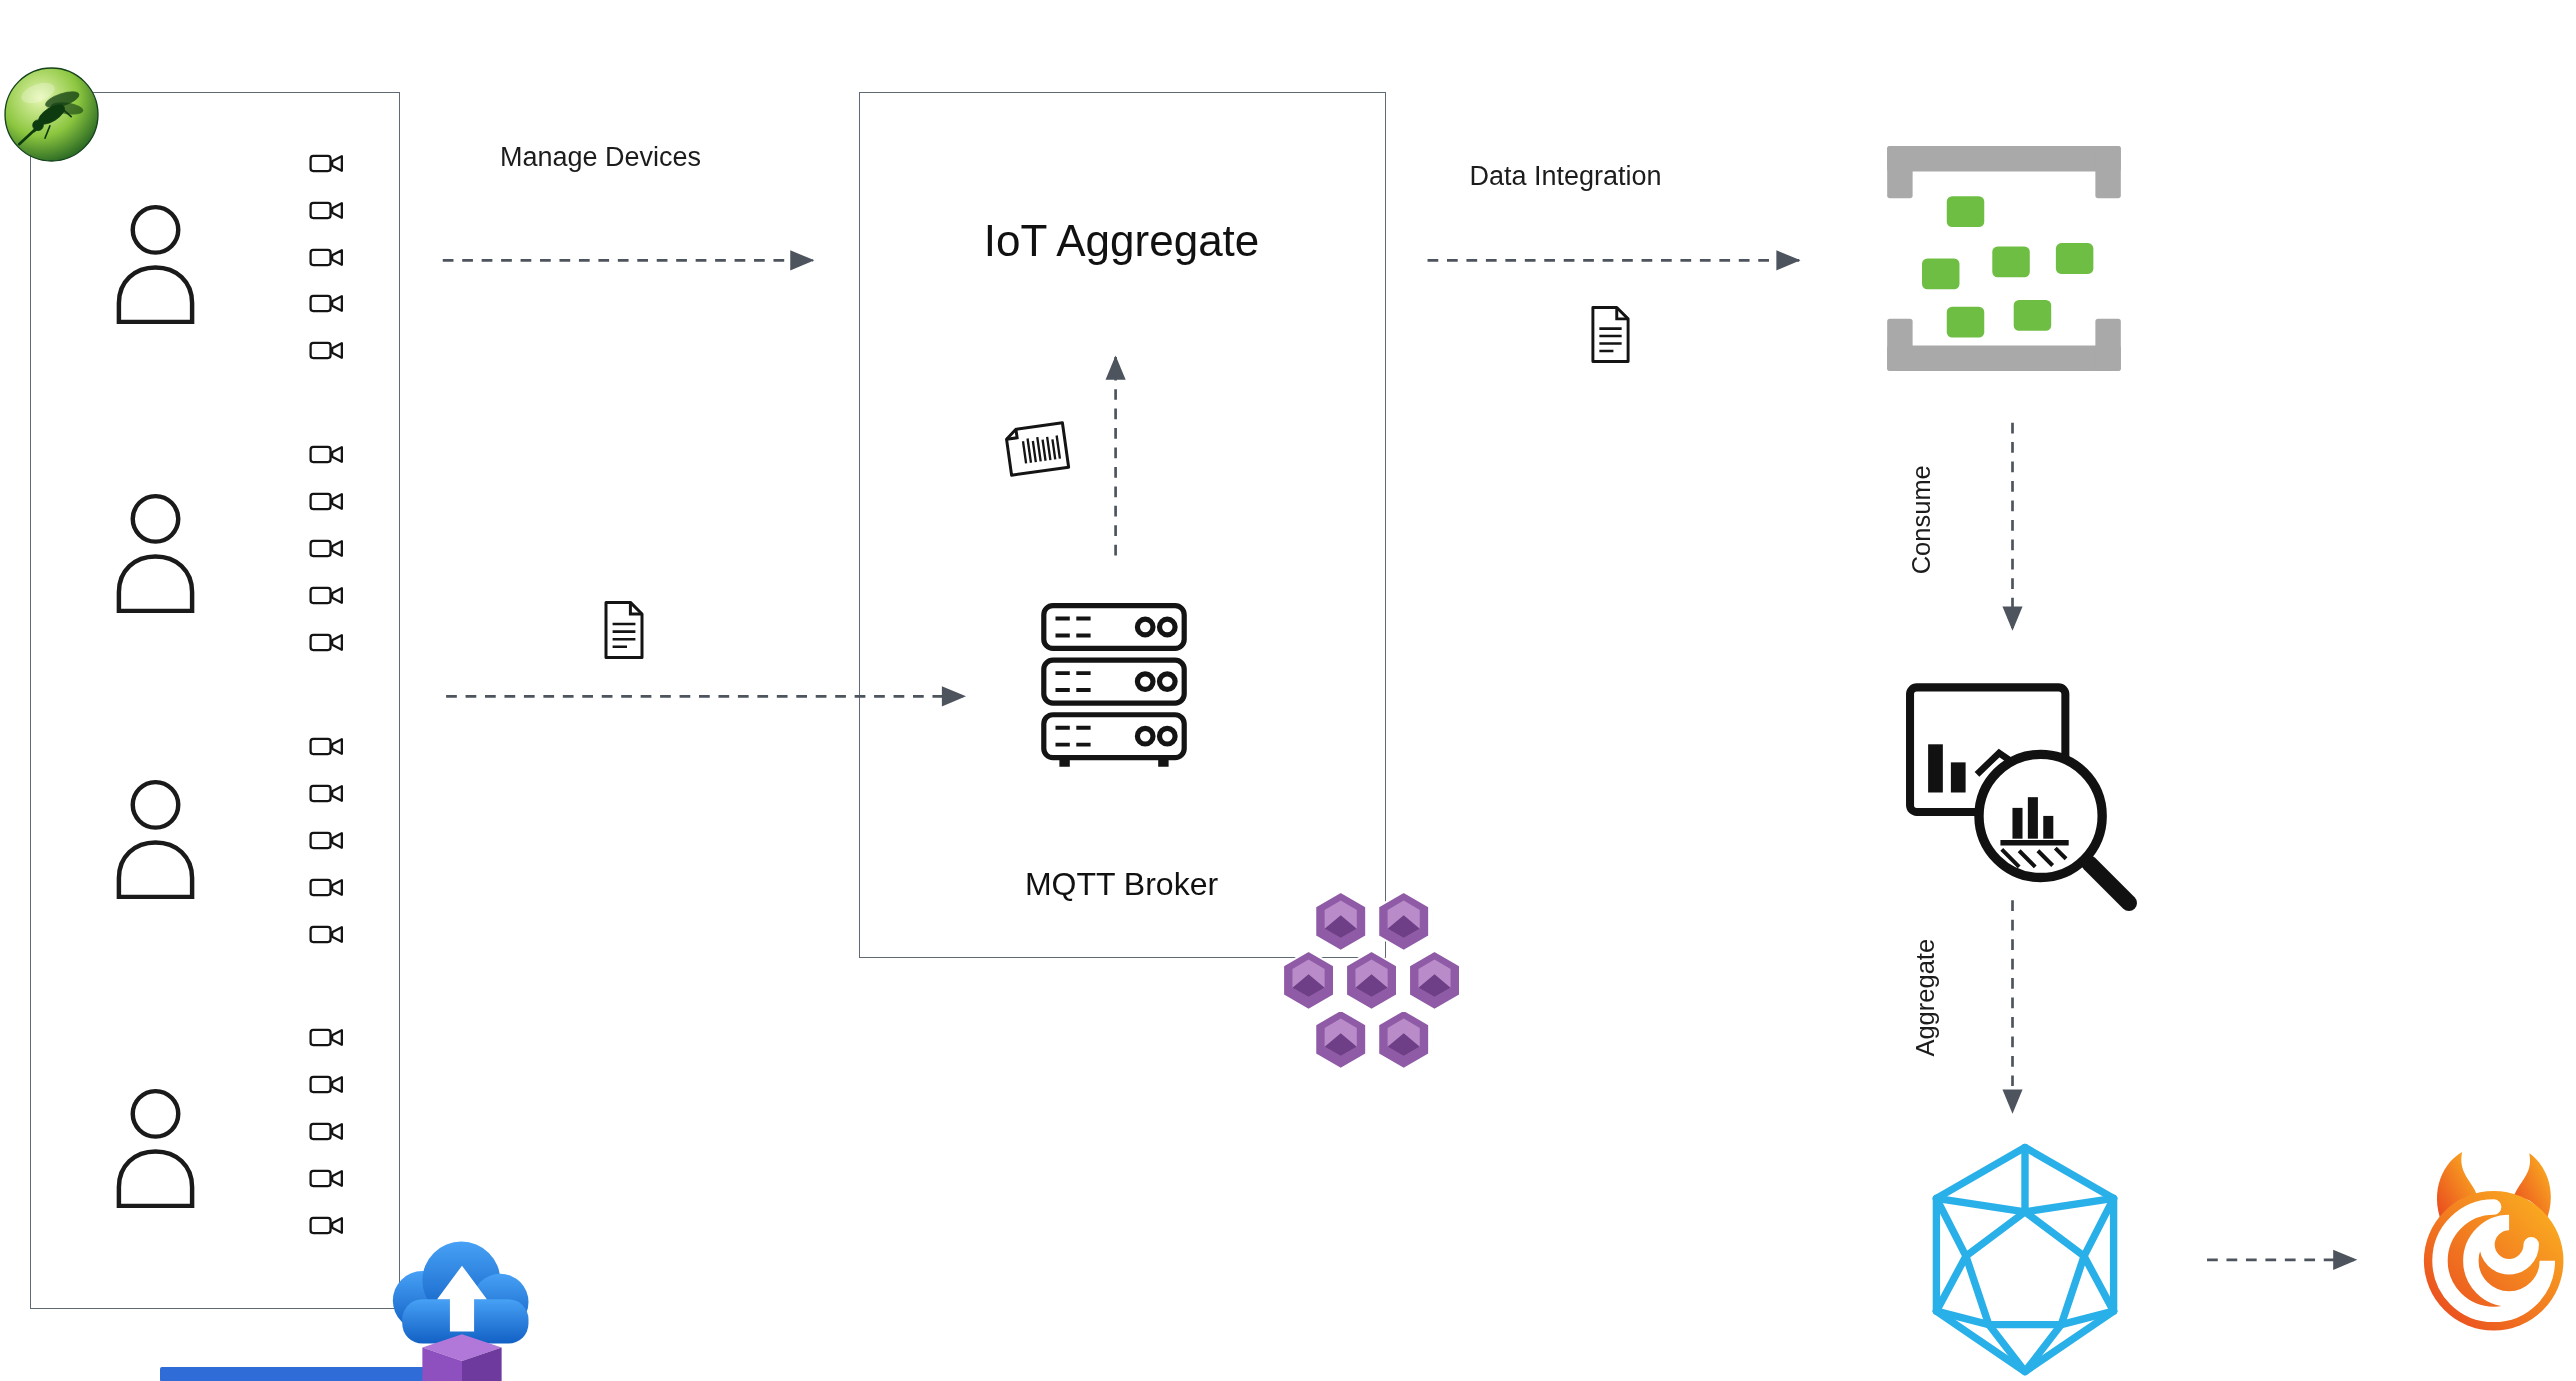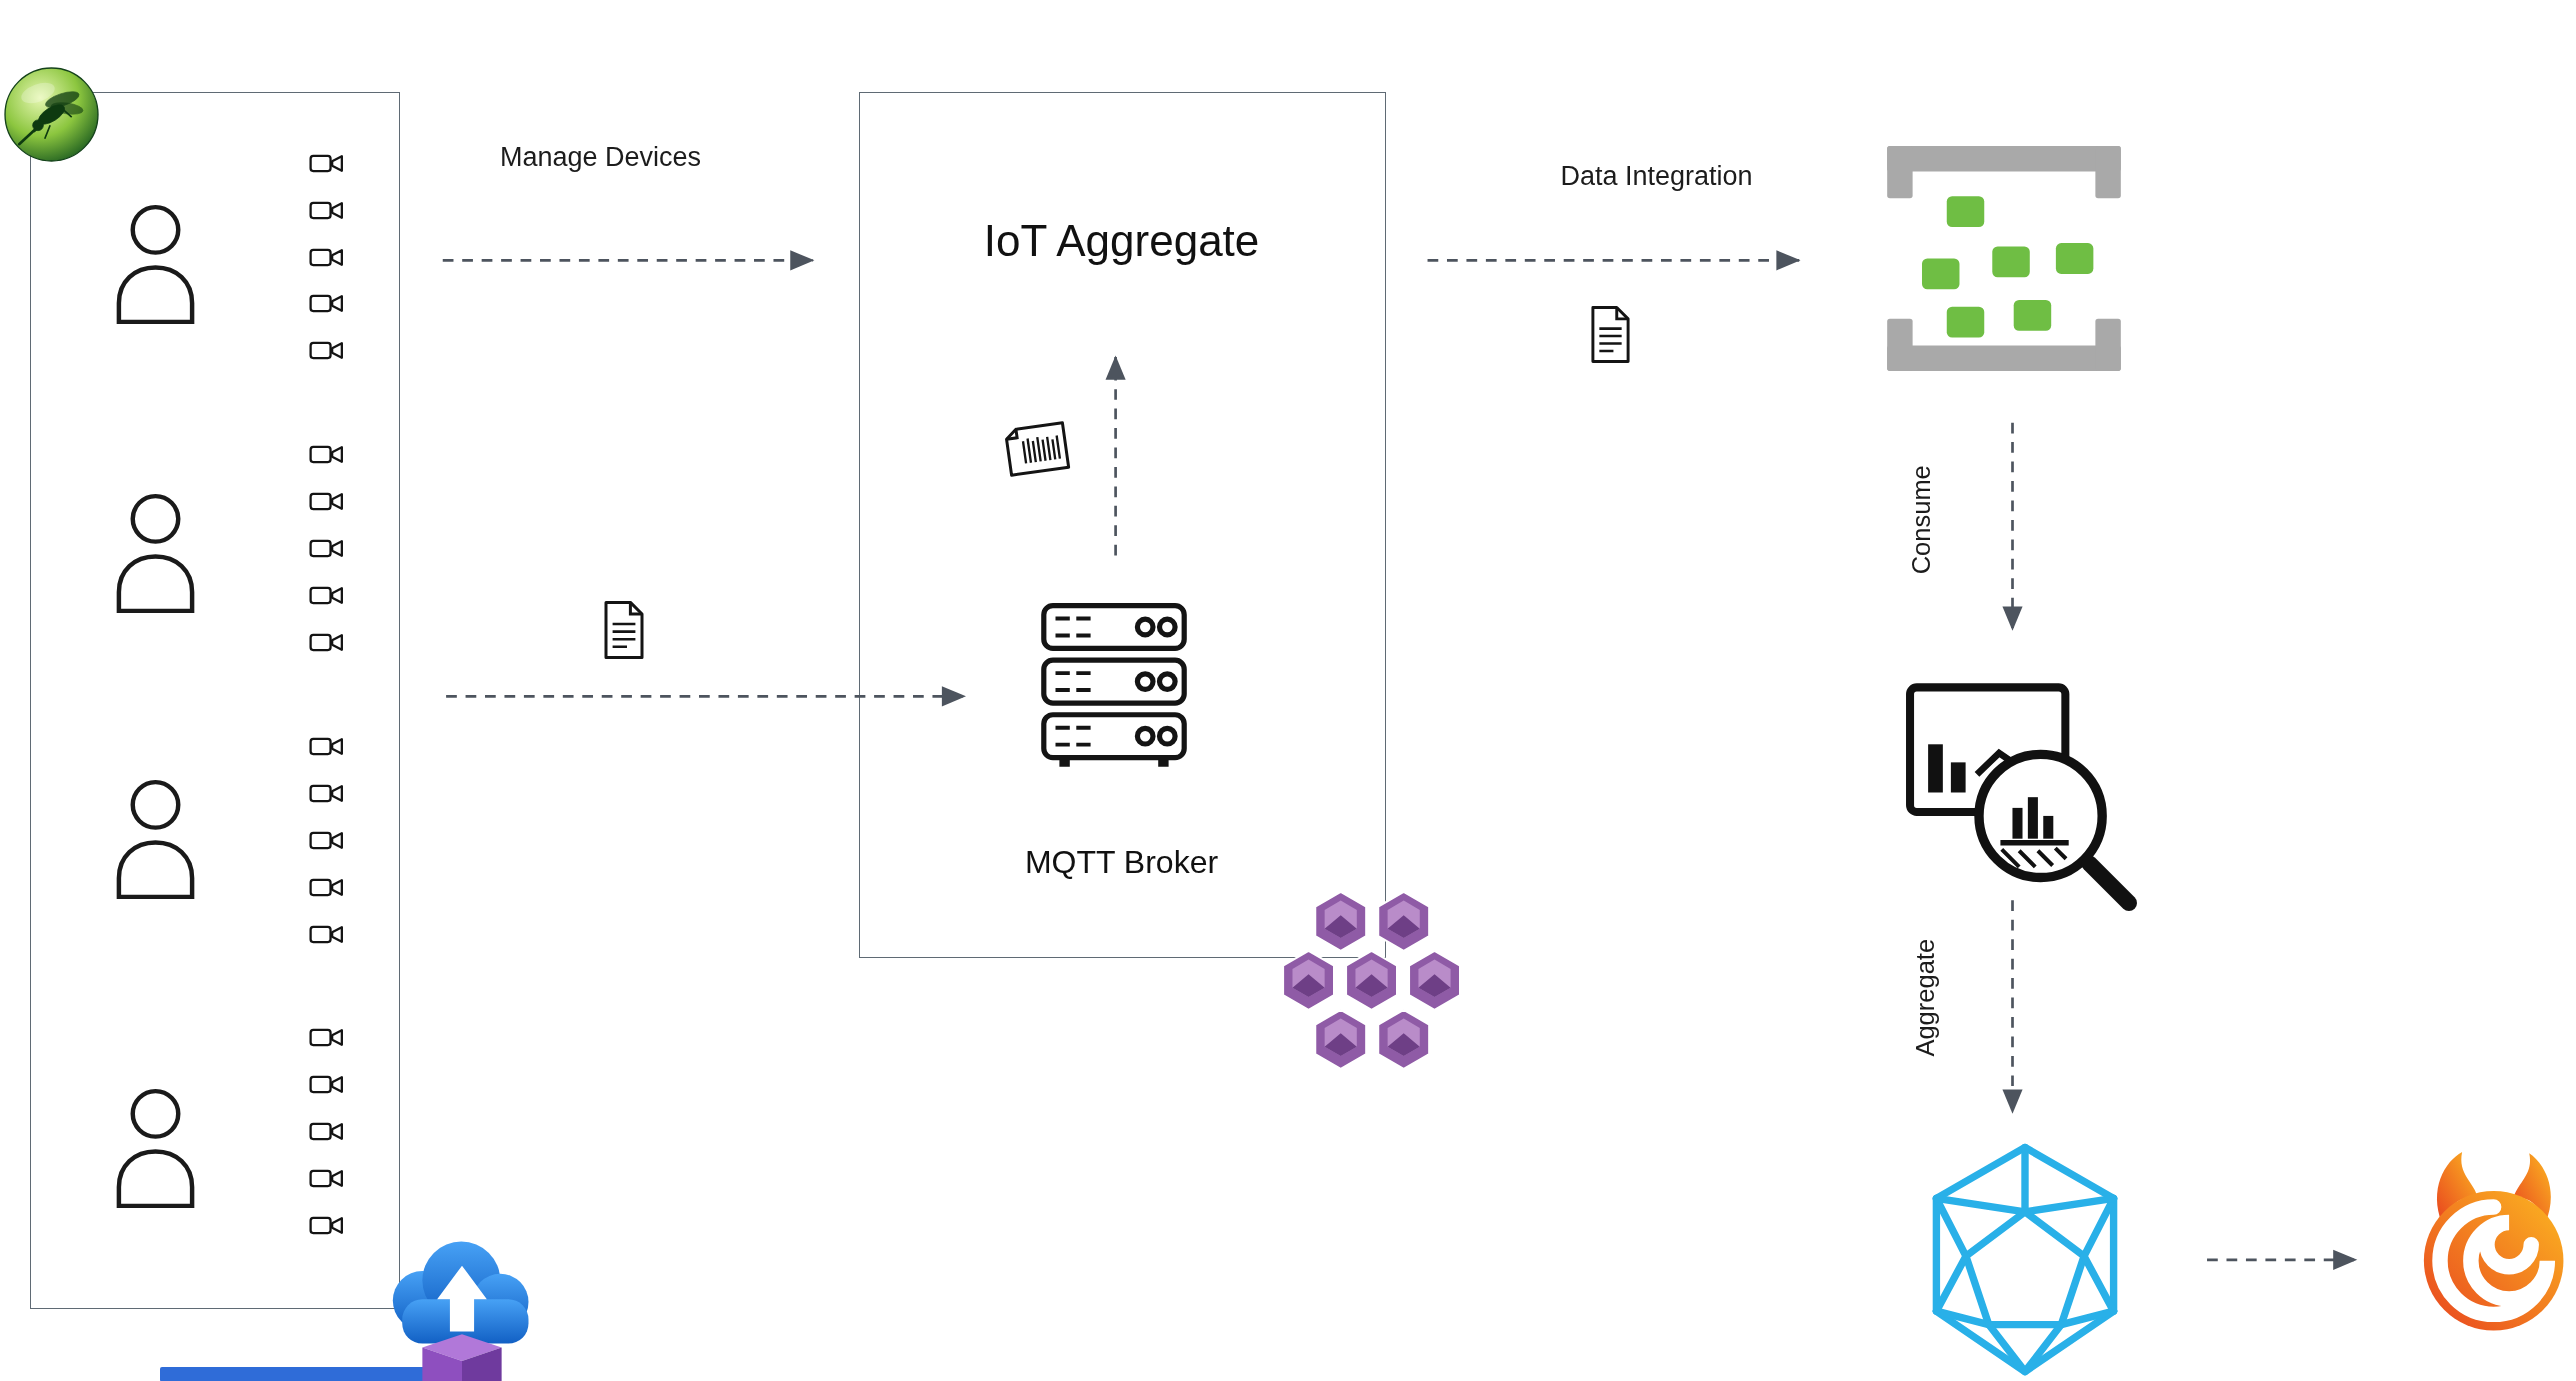--- a/index.html
+++ b/index.html
@@ -3,21 +3,21 @@
 <meta charset="utf-8">
 <style>
   html,body{margin:0;padding:0;background:#ffffff;}
   #canvas{position:relative;width:2576px;height:1382px;background:#ffffff;overflow:hidden;
           font-family:"Liberation Sans", sans-serif;color:#1c1c1c;}
   .abs{position:absolute;}
   .box{border:1.3px solid #5f6a74;background:transparent;}
   .lbl{font-size:27px;color:#1c1c1c;text-align:center;white-space:nowrap;}
   .lbl-rot{font-size:25.5px;color:#1c1c1c;text-align:center;white-space:nowrap;transform:rotate(-90deg);}
   .title{font-size:44px;color:#111;text-align:center;}
-  .broker{font-size:32px;color:#111;text-align:center;}
+  .broker{font-size:32px;color:#111;text-align:center;margin-top:22px;}
   svg{display:block;}
   .z1{z-index:1}.z5{z-index:5}.z10{z-index:10}
 </style>
 </head>
 <body>
 
 <div id="canvas">
 
   <svg width="0" height="0" style="position:absolute" aria-hidden="true">
     <defs>
@@ -79,21 +79,21 @@
       <g>
           <line x1="3000" y1="1342" x2="3000" y2="1658" marker-end="url(#arr)"></line>
         </g>
       <g>
           <line x1="3290" y1="1878" x2="3512" y2="1878" marker-end="url(#arr)"></line>
         </g>
     </g>
   </svg>
 
   <div class="abs lbl z10" style="left:480px;top:142px;width:241px;">Manage Devices</div>
-  <div class="abs lbl z10" style="left:1536px;top:161px;width:241px;">Data Integration</div>
+  <div class="abs lbl z10" style="left:1445px;top:161px;width:241px;">Data Integration</div>
   <div class="abs lbl-rot z10" style="left:1835px;top:505px;width:174px;height:29.5px;">Consume</div>
   <div class="abs lbl-rot z10" style="left:1839px;top:983px;width:174px;height:29.5px;">Aggregate</div>
 
   <svg class="abs z10" style="left:2.7px;top:66px;" width="97" height="97" viewBox="0 0 144 144">
     <defs>
       <radialGradient id="gg" cx="38%" cy="32%" r="75%">
         <stop offset="0%" stop-color="#e6f7b2"></stop>
         <stop offset="55%" stop-color="#8cc63f"></stop>
         <stop offset="100%" stop-color="#1e5e20"></stop>
       </radialGradient>

